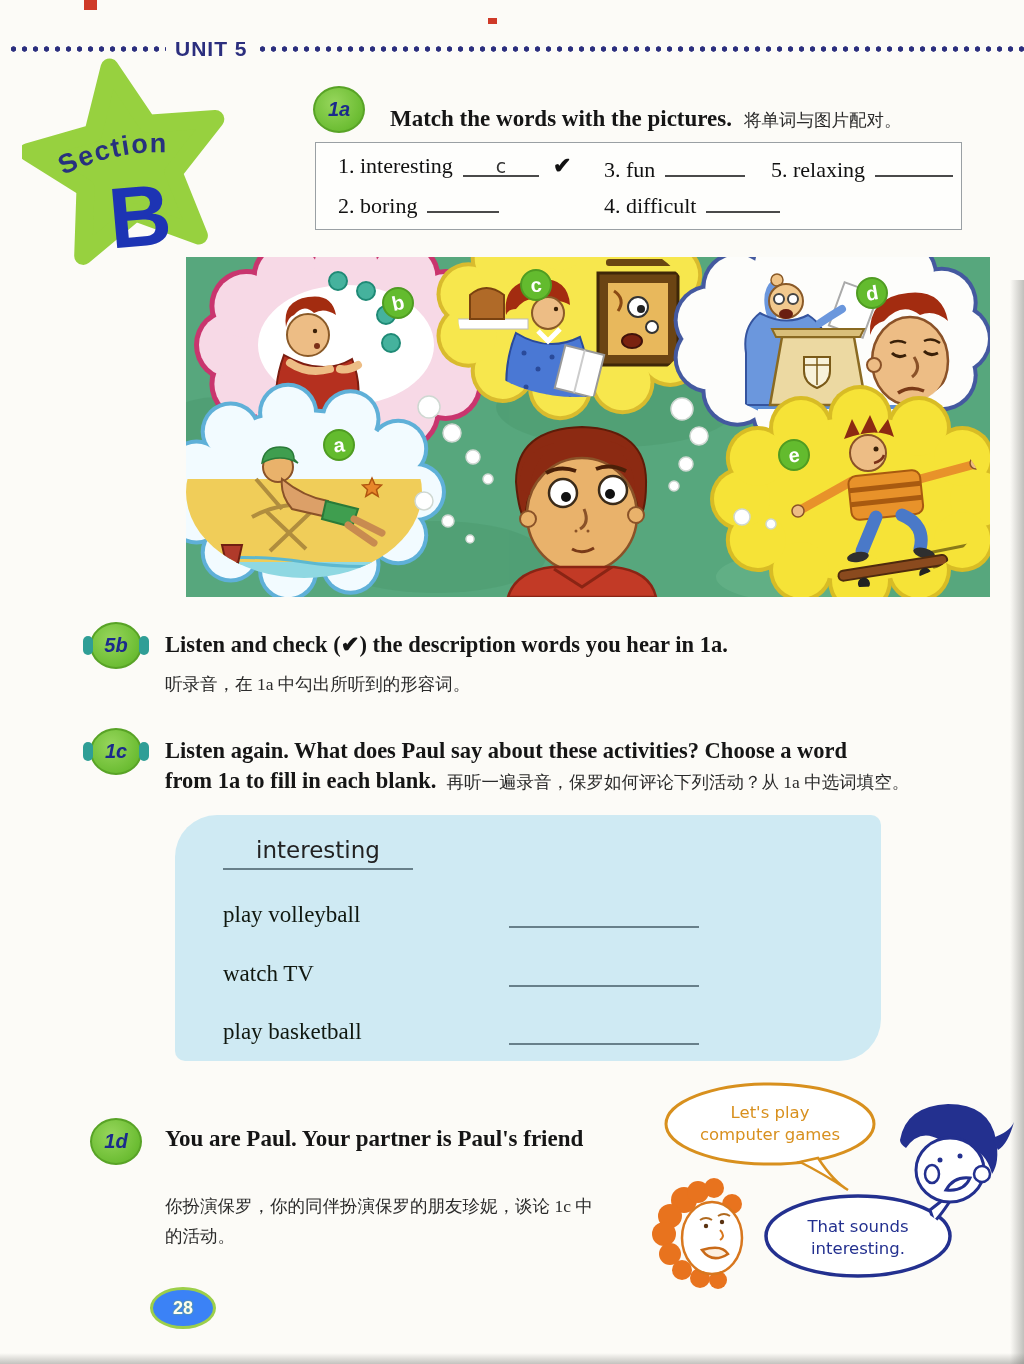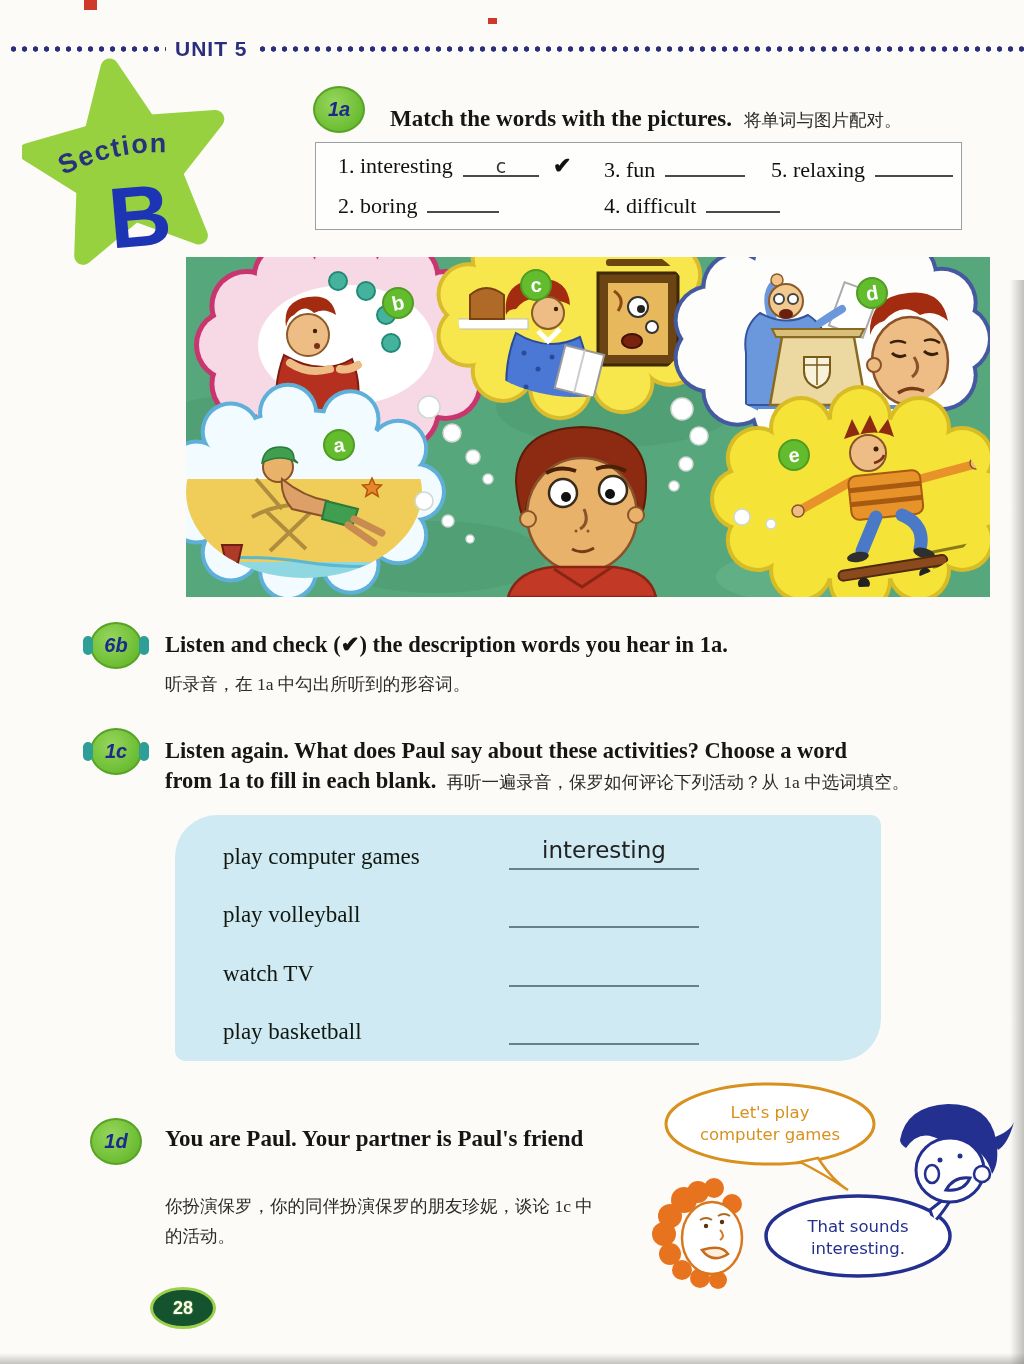--- a/index.html
+++ b/index.html
@@ -38,21 +38,21 @@
   .check{font-weight:700;font-size:22px;color:#111;margin-left:14px;}
   
   #bluebox{position:absolute;left:175px;top:815px;width:706px;height:246px;
            background:#cfeaf3;border-radius:42px 10px 42px 10px;}
   .crow{position:absolute;left:48px;display:flex;align-items:flex-end;}
   .act{width:286px;font-size:23px;color:#101810;}
   .ansline{width:190px;border-bottom:2px solid #68808a;text-align:center;padding-bottom:1px;
            font:400 23px "DejaVu Sans",sans-serif;color:#222;min-height:30px;}
   
   #pagenum{position:absolute;left:150px;top:1287px;width:60px;height:36px;border-radius:50%;
-           background:#14532d;border:3px solid #9ccf4a;display:flex;align-items:center;justify-content:center;
+           background:#3b82f6;border:3px solid #9ccf4a;display:flex;align-items:center;justify-content:center;
            font:800 18px "Liberation Sans","DejaVu Sans",sans-serif;color:#fdfef2;
            text-shadow:0 0 2px #7ab33c;}
   
   .edge-right{position:absolute;right:0;top:280px;bottom:0;width:14px;
               background:linear-gradient(to right,rgba(120,120,116,0),rgba(120,120,116,.45));}
   .edge-bottom{position:absolute;left:0;bottom:0;width:100%;height:11px;
                background:linear-gradient(to bottom,rgba(110,110,106,0),rgba(110,110,106,.4));}
   svg{display:block;}
 </style>
 </head>
@@ -425,40 +425,39 @@
       <text x="212" y="53" fill="#ffffff" transform="rotate(-12 212 46)">b</text>
       <circle cx="350" cy="28" r="15" fill="#63bb2e" stroke="#4f9c22" stroke-width="2"></circle>
       <text x="350" y="35" fill="#ffffff" transform="rotate(-6 350 28)">c</text>
       <circle cx="686" cy="36" r="15" fill="#63bb2e" stroke="#4f9c22" stroke-width="2"></circle>
       <text x="686" y="43" fill="#ffffff" transform="rotate(-10 686 36)">d</text>
       <circle cx="608" cy="198" r="15" fill="#63bb2e" stroke="#4f9c22" stroke-width="2"></circle>
       <text x="608" y="205" fill="#ffffff" transform="rotate(-8 608 198)">e</text>
     </g>
   </svg>
 
-  <div class="badge listen" style="left:90px;top:622px;">6b</div>
+  <div class="badge listen" style="left:90px;top:622px;">5b</div>
   <div class="line" style="left:165px;top:630px;">
     <span class="en small">Listen and check (✔) the description words you hear in 1a.</span>
   </div>
   <div class="line" style="left:165px;top:672px;">
     <span class="zh">听录音，在 1a 中勾出所听到的形容词。</span>
   </div>
 
   <div class="badge listen" style="left:90px;top:728px;">1c</div>
   <div class="line" style="left:165px;top:736px;">
     <span class="en small">Listen again. What does Paul say about these activities? Choose a word</span>
   </div>
   <div class="line" style="left:165px;top:766px;">
     <span class="en small">from 1a to fill in each blank.</span>
     <span class="zh" style="margin-left:6px;">再听一遍录音，保罗如何评论下列活动？从 1a 中选词填空。</span>
   </div>
 
   <div id="bluebox">
     <div class="crow" style="top:22px;">
-      <span class="act">play computer games</span>
       <span class="ansline"><span>interesting</span></span>
     </div>
     <div class="crow" style="top:80px;">
       <span class="act">play volleyball</span>
       <span class="ansline"><span></span></span>
     </div>
     <div class="crow" style="top:139px;">
       <span class="act">watch TV</span>
       <span class="ansline"><span></span></span>
     </div>

